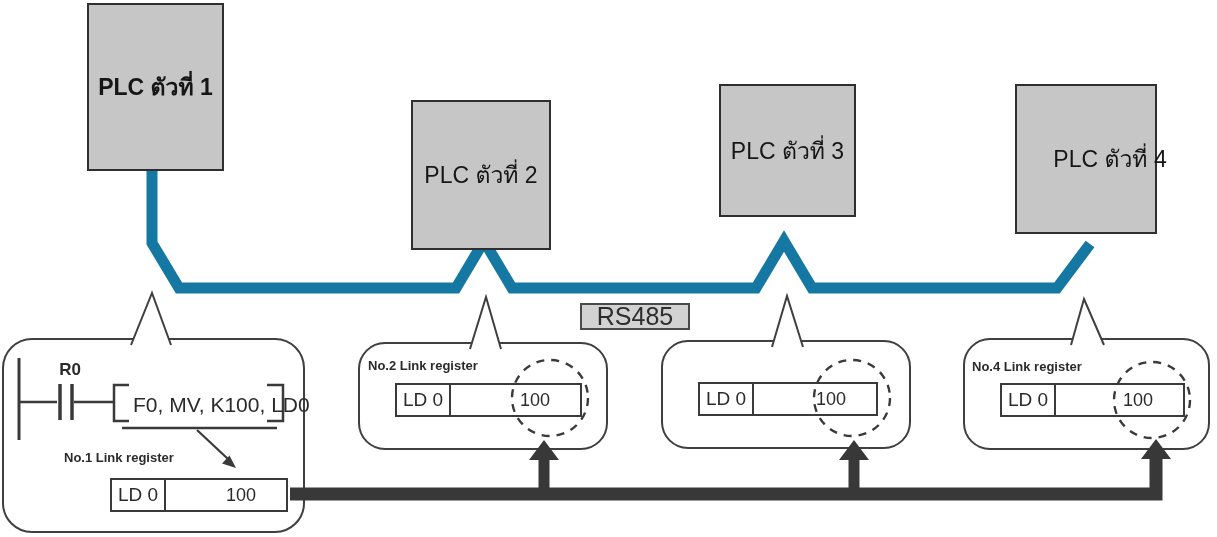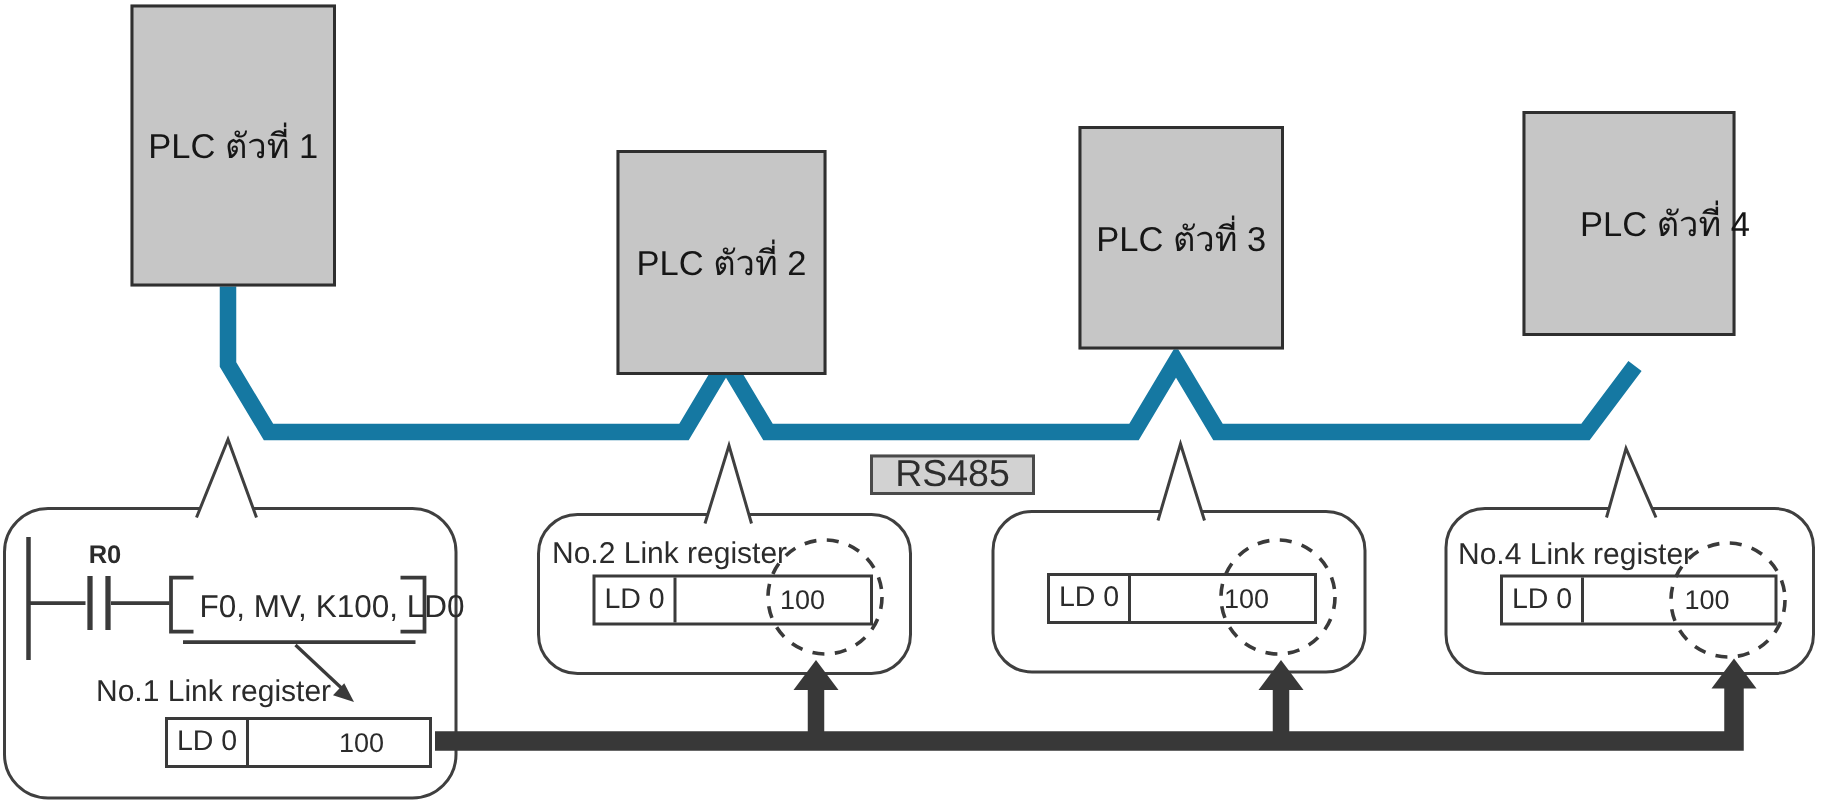--- a/index.html
+++ b/index.html
@@ -42,21 +42,21 @@
     position:absolute;
     background:#ffffff;
     border:2px solid #3f3f3f;
     border-radius:27px;
     z-index:1;
   }
   .callout.big { border-radius:30px; }
 
   .co-heading {
     position:absolute;
-    font-size:20px; font-weight:400; color:#2b2b2b;
+    font-size:13px; font-weight:700; color:#2b2b2b;
     z-index:2; white-space:nowrap;
   }
   .reg-table {
     position:absolute;
     display:flex;
     border:2px solid #3a3a3a;
     background:#ffffff;
     height:34px;
     z-index:2;
   }
@@ -82,30 +82,30 @@
 </style>
 </head>
 <body>
 
 <div class="canvas">
 
   <svg class="layer bus-layer" viewBox="0 0 1217 537">
     <path d="M152,145 V243 L179,288 H456 L484,241 L512,288 H756 L784,241 L812,288 H1057 L1090,244" fill="none" stroke="#1578a2" stroke-width="11" stroke-linejoin="miter"></path>
   </svg>
 
-  <div class="plc-box" style="left:87px; top:3px; width:137px; height:188px;">
+  <div class="plc-box" style="left:87px; top:3px; width:137px; height:168px;font-weight:bold;">
     <span>PLC ตัวที่ 1</span>
   </div>
   <div class="plc-box" style="left:411px; top:100px; width:140px; height:150px;">
     <span>PLC ตัวที่ 2</span>
   </div>
-  <div class="plc-box" style="left:719px; top:84px; width:137px; height:149px;">
+  <div class="plc-box" style="left:719px; top:84px; width:137px; height:133px;">
     <span>PLC ตัวที่ 3</span>
   </div>
-  <div class="plc-box" style="left:1015px; top:74px; width:142px; height:150px;padding-left:48px;">
+  <div class="plc-box" style="left:1015px; top:84px; width:142px; height:150px;padding-left:48px;">
     <span>PLC ตัวที่ 4</span>
   </div>
 
   <div class="rs-label" style="left:580px; top:303px; width:110px; height:27px;">
     <span>RS485</span>
   </div>
 
   <div class="callout big" style="left:2px; top:338px; width:303px; height:195px;"></div>
   <div class="co-heading" style="left:64px; top:450px;">No.1 Link register</div>
   <div class="reg-table" style="left:110px; top:478px; width:178px;">

